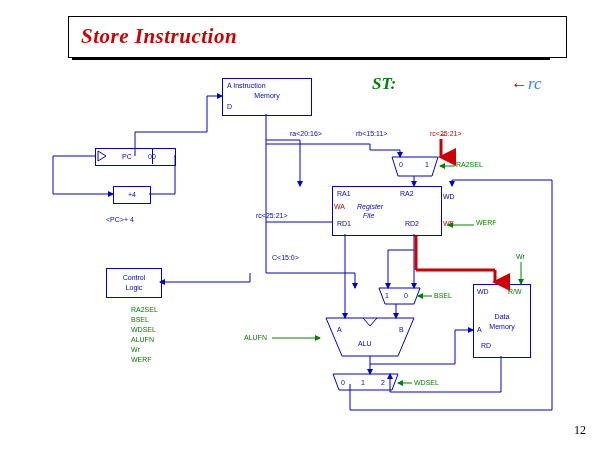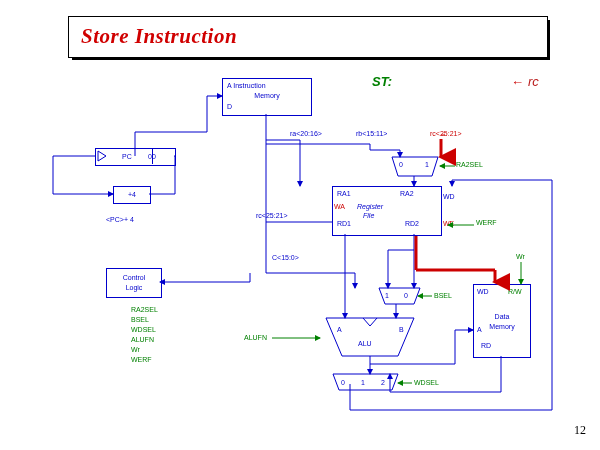--- a/index.html
+++ b/index.html
@@ -2,51 +2,51 @@
 <html><head>
 <meta charset="utf-8">
 <style>
   html,body{margin:0;padding:0;}
   body{width:600px;height:450px;background:#ffffff;font-family:"Liberation Sans",sans-serif;overflow:hidden;position:relative;}
 
   #slide{position:absolute;left:0;top:0;width:600px;height:450px;}
 
   
   .title-shadow{position:absolute;left:72px;top:20px;width:478px;height:40px;background:#000000;}
-  .title-box{position:absolute;left:68px;top:16px;width:478px;height:40px;background:#ffffff;border:1px solid #000000;}
+  .title-box{position:absolute;left:68px;top:16px;width:478px;height:40px;background:#ffffff;border:1px solid #000000;padding-left:19px;}
   .title-text{position:absolute;left:12px;top:7px;font-family:"Liberation Serif",serif;font-style:italic;font-weight:bold;font-size:21px;color:#d00000;letter-spacing:0.5px;white-space:nowrap;}
 
   
   .lbl{position:absolute;font-size:7px;color:#0000cc;white-space:nowrap;line-height:1.1;}
   .lbl.green{color:#008000;}
   .lbl.red{color:#cc0000;}
 
   .box{position:absolute;border:1px solid #0000cc;background:#ffffff;}
   .box .bt{position:absolute;left:0;right:0;text-align:center;font-size:7px;color:#0000cc;}
   .vl{position:absolute;width:1px;background:#0000cc;}
 
-  .eq{position:absolute;font-family:Liberation Sans, sans-serif;font-size:13px;white-space:nowrap;}
+  .eq{position:absolute;font-family:Liberation Serif, serif;font-size:17px;white-space:nowrap;}
 
   .pagenum{position:absolute;right:14px;bottom:12px;font-size:12px;color:#000000;font-family:"Liberation Serif",serif;}
 
   svg.ov{position:absolute;left:0;top:0;width:600px;height:450px;pointer-events:none;}
 </style>
 </head>
 <body>
 
 <div id="slide">
 
   <div class="title-shadow"></div>
   <div class="title-box">
     <div class="title-text">Store Instruction</div>
   </div>
 
   <div class="eq" style="left:372px;top:74px;color:#008000;font-weight:bold;font-style:italic;">ST:</div>
   <div class="eq" style="left:511px;top:73px;color:#cc0000;font-weight:bold;">←</div>
-  <div class="eq" style="left:528px;top:74px;color:#b91c1c;font-style:italic;">rc</div>
+  <div class="eq" style="left:528px;top:74px;color:#3b82f6;font-style:italic;">rc</div>
 
   <div class="box" style="left:222px;top:78px;width:88px;height:36px;">
     <div class="bt" style="top:3px;text-align:left;left:4px;">A  Instruction</div>
     <div class="bt" style="top:13px;">Memory</div>
     <div class="bt" style="top:24px;text-align:left;left:4px;">D</div>
   </div>
 
   <div class="box" style="left:95px;top:148px;width:79px;height:16px;">
     <div class="bt" style="top:4px;left:26px;text-align:left;">PC</div>
     <div class="bt" style="top:4px;left:52px;text-align:left;">00</div>

